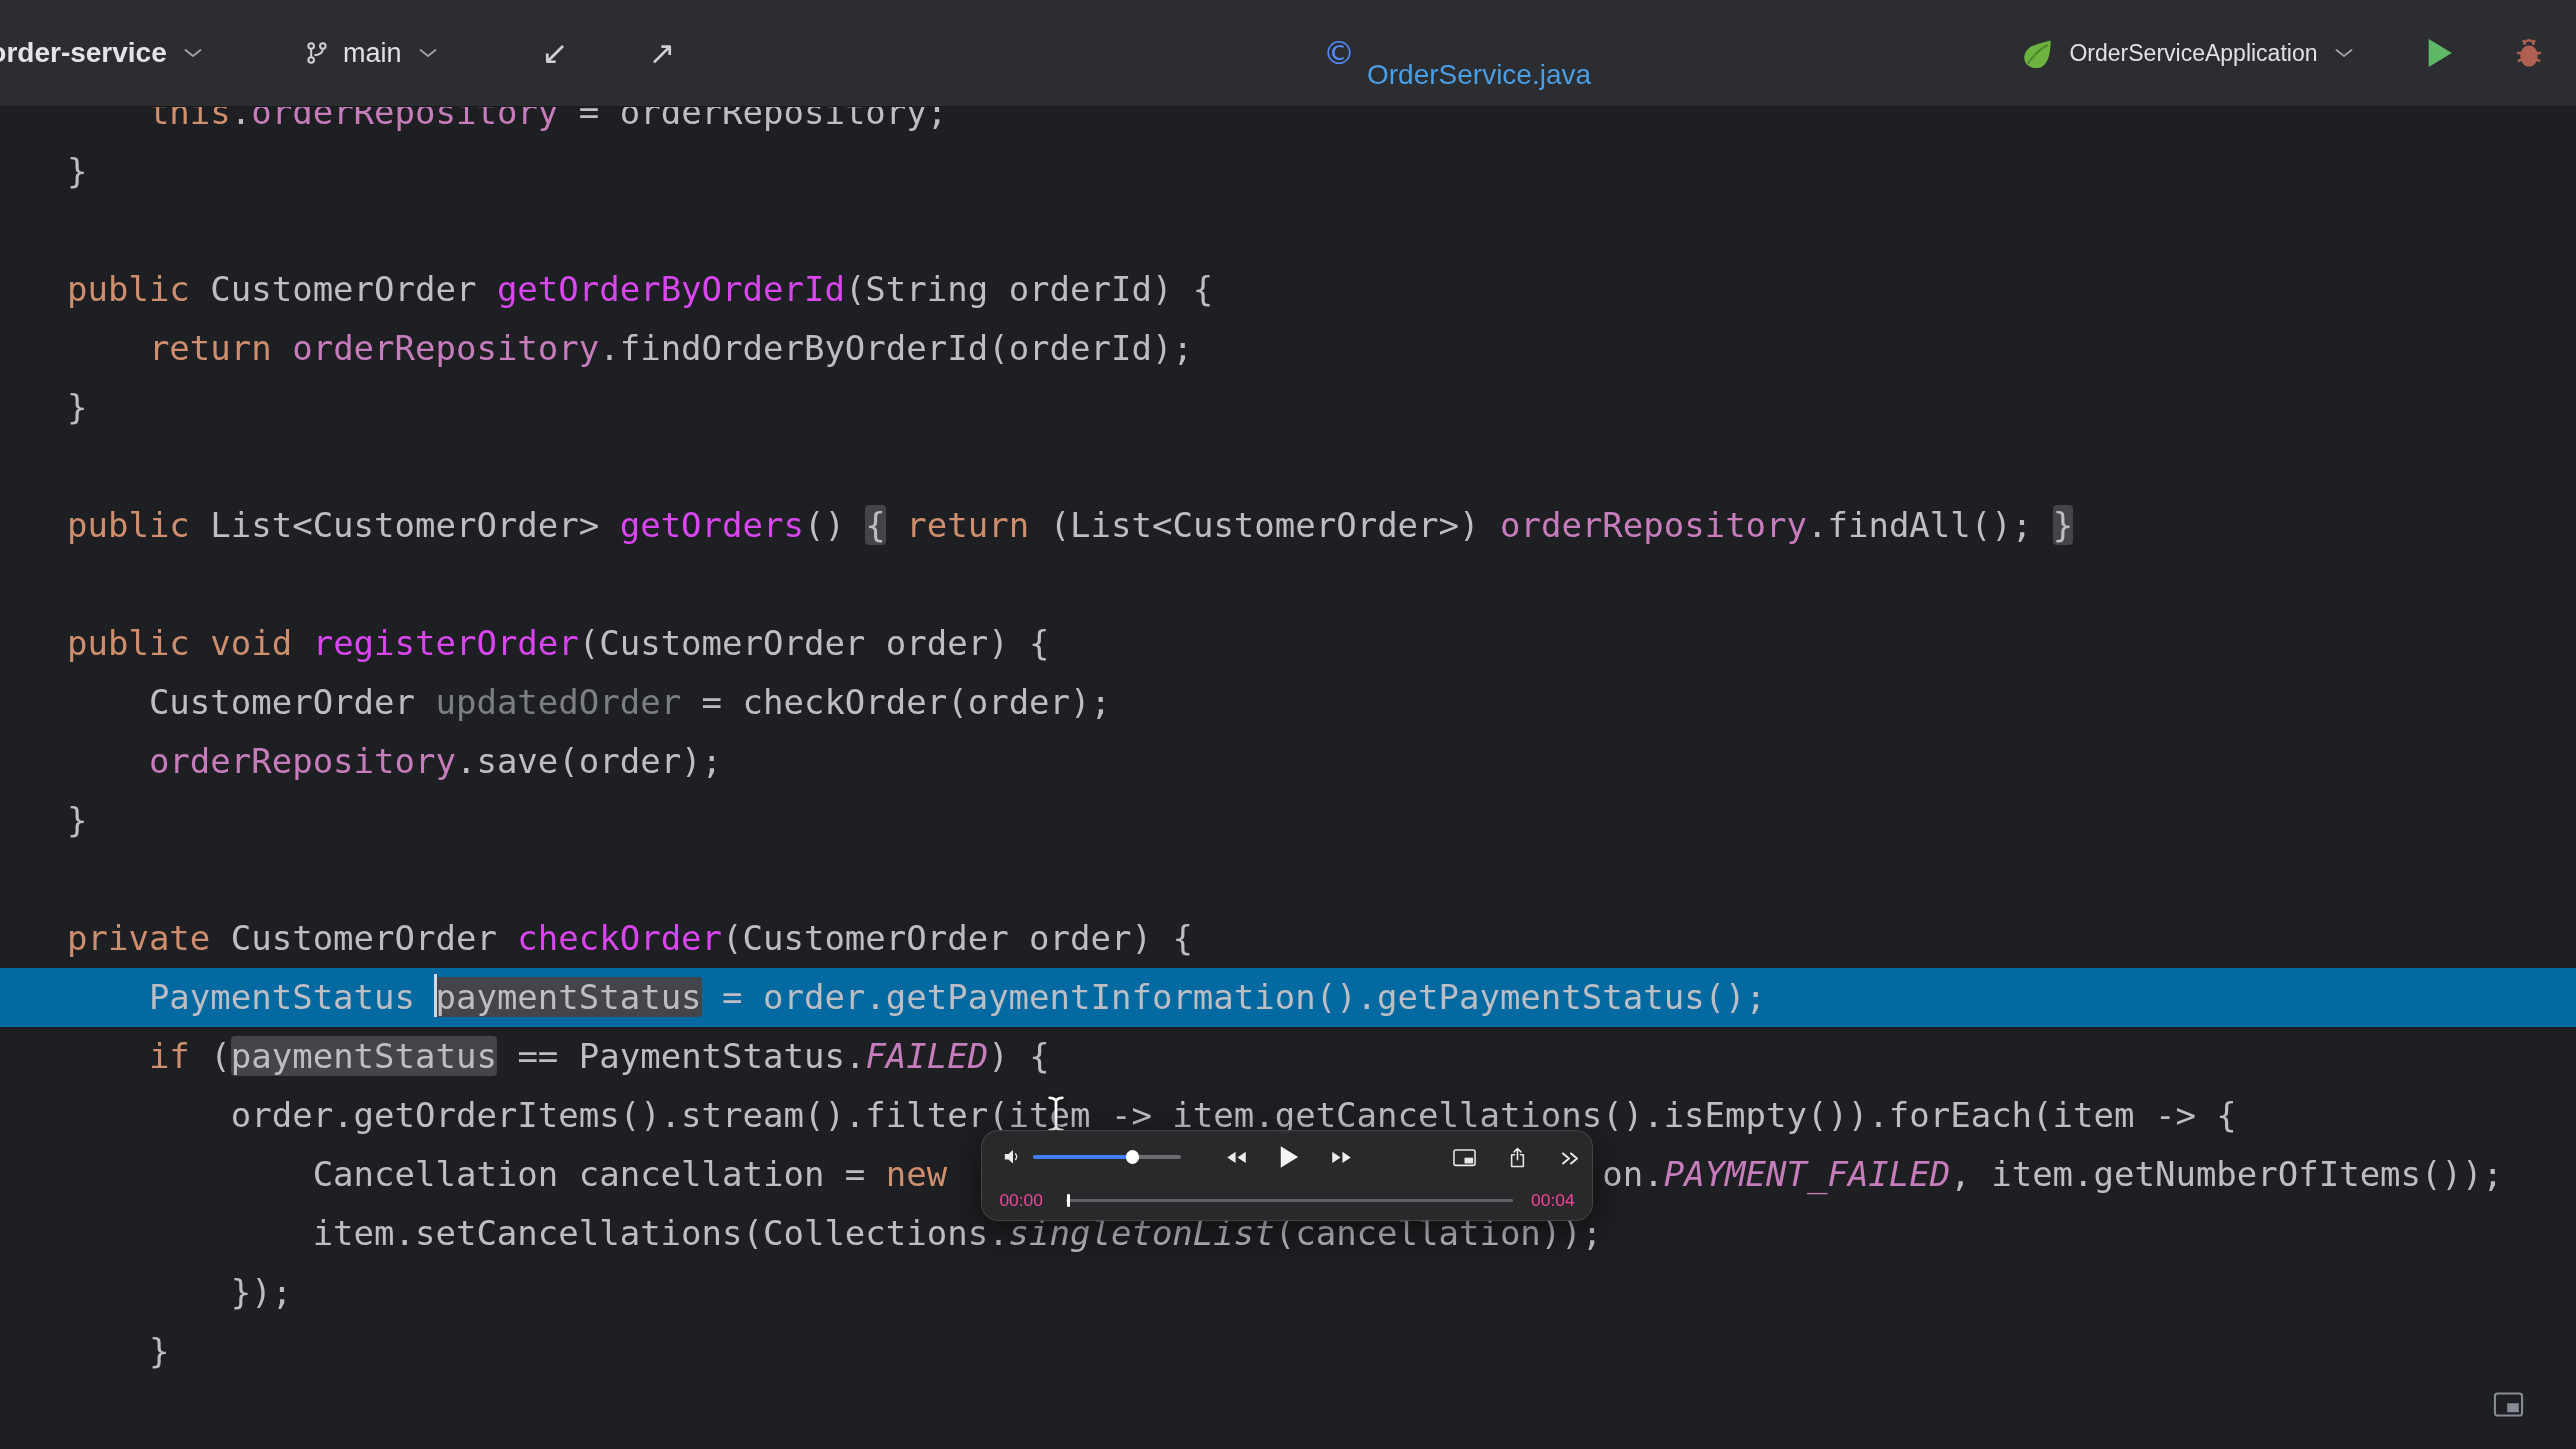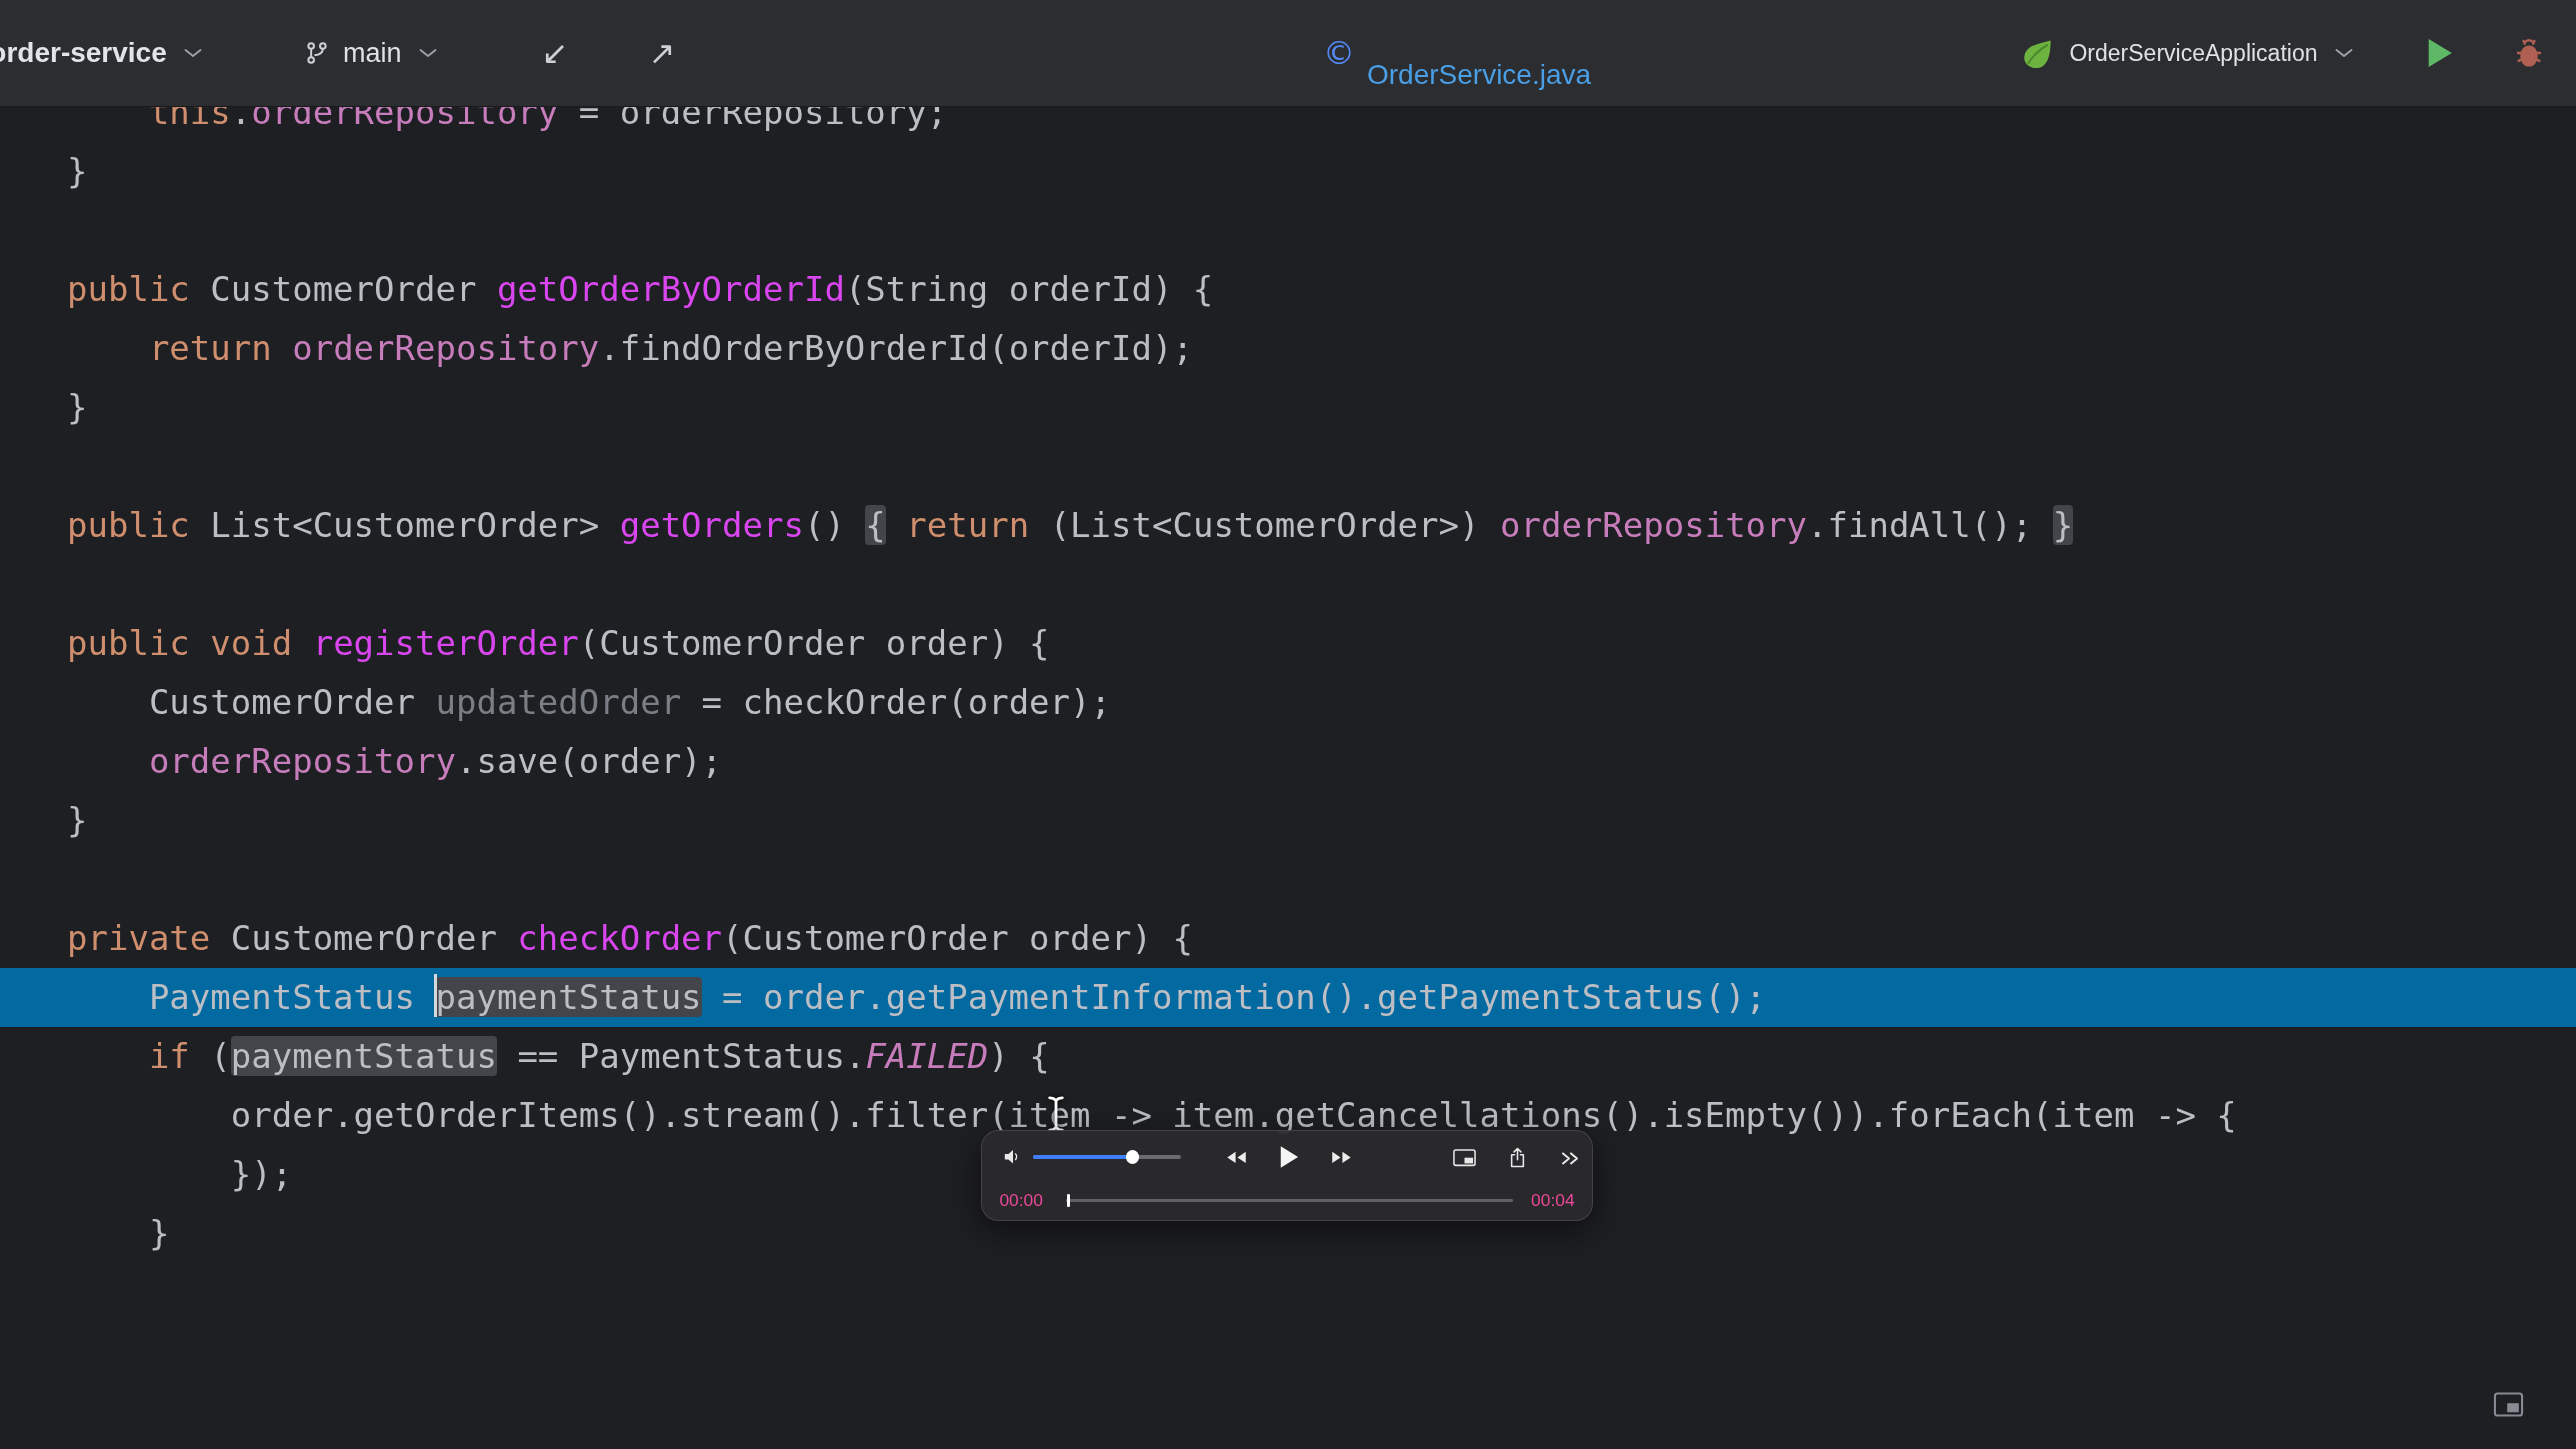--- a/index.html
+++ b/index.html
@@ -75,20 +75,22 @@
         <div class="line"></div>
         <div class="line"><span class="sg-kw">public </span><span class="sg-kw">void </span><span class="sg-md">registerOrder</span><span class="sg-d">(CustomerOrder order) {</span></div>
         <div class="line"><span class="sg-d">    CustomerOrder </span><span class="sg-un">updatedOrder</span><span class="sg-d"> = checkOrder(order);</span></div>
         <div class="line"><span class="sg-d">    </span><span class="sg-fld">orderRepository</span><span class="sg-d">.save(order);</span></div>
         <div class="line"><span class="sg-d">}</span></div>
         <div class="line"></div>
         <div class="line"><span class="sg-kw">private </span><span class="sg-d">CustomerOrder </span><span class="sg-md">checkOrder</span><span class="sg-d">(CustomerOrder order) {</span></div>
         <div class="line caret-line"><span class="sg-d">    PaymentStatus </span><span class="sg-caret"></span><span class="sg-hl">paymentStatus</span><span class="sg-d"> = order.getPaymentInformation().getPaymentStatus();</span></div>
         <div class="line"><span class="sg-d">    </span><span class="sg-kw">if </span><span class="sg-d">(</span><span class="sg-hl">paymentStatus</span><span class="sg-d"> == PaymentStatus.</span><span class="sg-cst">FAILED</span><span class="sg-d">) {</span></div>
         <div class="line"><span class="sg-d">        order.getOrderItems().stream().filter(item -&gt; item.getCancellations().isEmpty()).forEach(item -&gt; {</span></div>
+        <div class="line"><span class="sg-d">            Cancellation cancellation = </span><span class="sg-kw">new </span><span class="sg-d">                               </span><span class="sg-d">on.</span><span class="sg-cst">PAYMENT_FAILED</span><span class="sg-d">, item.getNumberOfItems());</span></div>
+        <div class="line"><span class="sg-d">            item.setCancellations(Collections.</span><span class="sg-stm">singletonList</span><span class="sg-d">(cancellation));</span></div>
         <div class="line"><span class="sg-d">        });</span></div>
         <div class="line"><span class="sg-d">    }</span></div>
       </div>
   </div>
 
   <div class="toolbar">
 
     <div class="tb-item" style="left:-10.7px;">
       <span class="tb-text project-name">order-service</span>
       <span class="chev">

